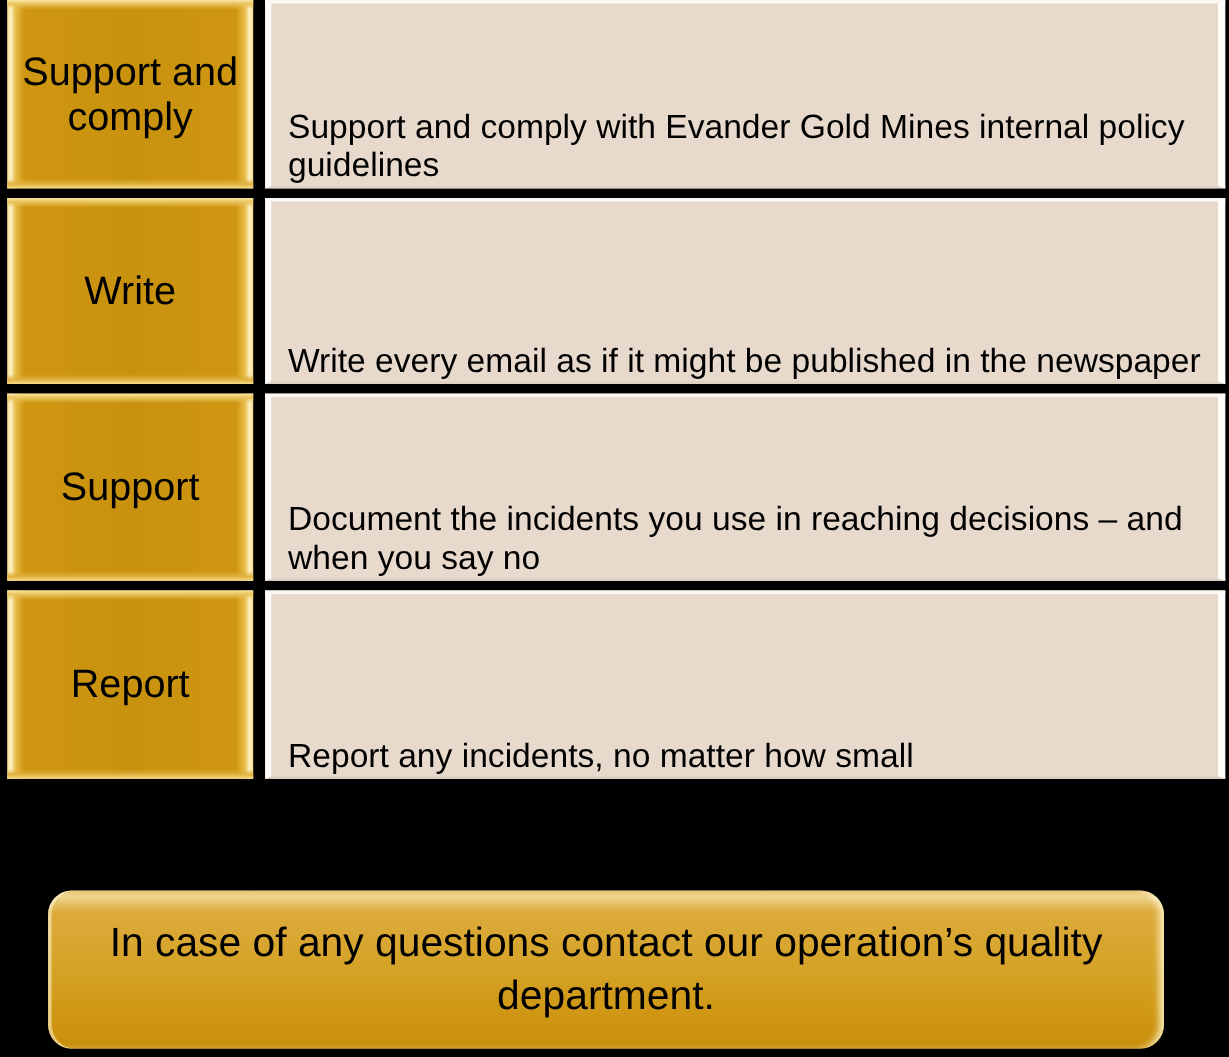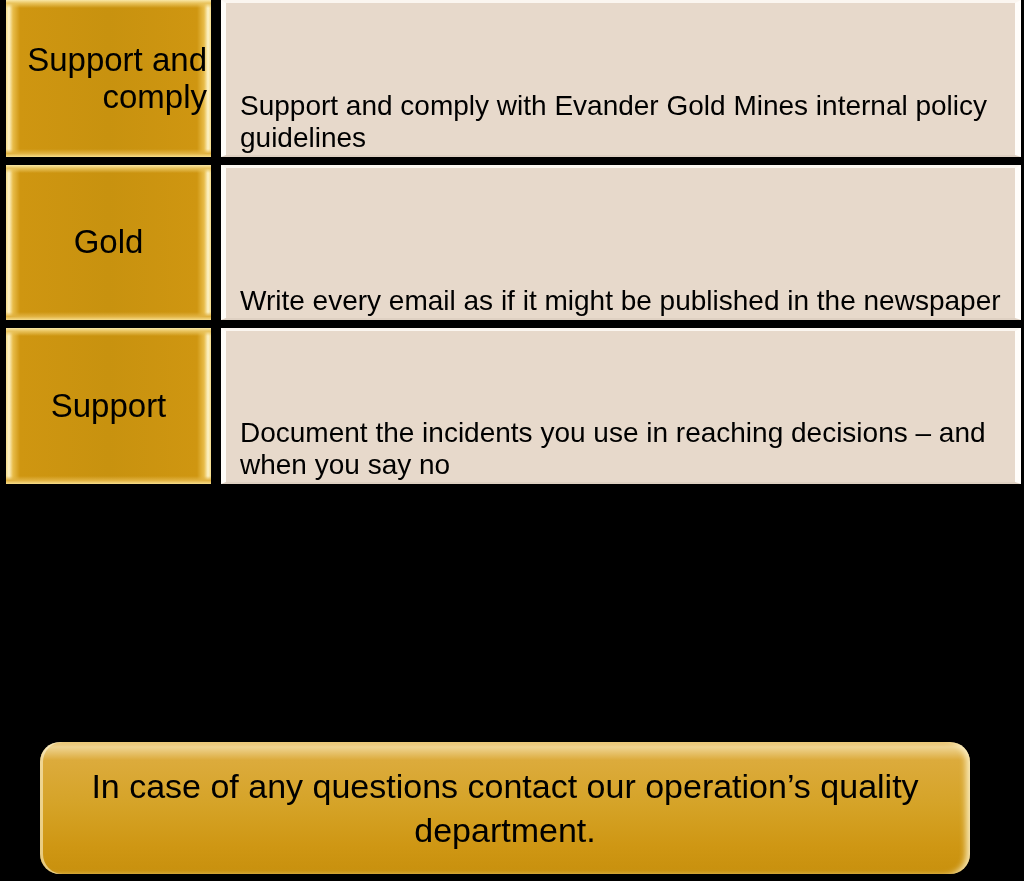--- a/index.html
+++ b/index.html
@@ -64,21 +64,20 @@
     background: linear-gradient(to bottom, #f9e7a6 0%, #e9c35c 40%, rgba(200,146,15,0) 100%);
   }
   .rule-key::after {
     bottom: 0;
     background: linear-gradient(to top, #f6dc8a 0%, #e0b140 45%, rgba(200,146,15,0) 100%);
   }
   .rule-key .key-label {
     position: relative;
     z-index: 2;
     padding: 0 4px;
-    text-align: right;
   }
 
   
   .rule-desc {
     position: relative;
     flex: 1;
     margin-left: 10px;
     margin-right: 3px;
     box-sizing: border-box;
     display: flex;
@@ -146,34 +145,42 @@
     <div class="rule-key">
       <span class="key-label">Support and comply</span>
     </div>
     <div class="rule-desc">
       <span class="desc-text">Support and comply with Evander Gold Mines internal policy guidelines</span>
     </div>
   </div>
 
   <div class="rule-row" data-row="1">
     <div class="rule-key">
-      <span class="key-label">Gold</span>
+      <span class="key-label">Write</span>
     </div>
     <div class="rule-desc">
       <span class="desc-text">Write every email as if it might be published in the newspaper</span>
     </div>
   </div>
 
   <div class="rule-row" data-row="2">
     <div class="rule-key">
       <span class="key-label">Support</span>
     </div>
     <div class="rule-desc">
       <span class="desc-text">Document the incidents you use in reaching decisions – and when you say no</span>
     </div>
   </div>
 
+  <div class="rule-row" data-row="3">
+    <div class="rule-key">
+      <span class="key-label">Report</span>
+    </div>
+    <div class="rule-desc">
+      <span class="desc-text">Report any incidents, no matter how small</span>
+    </div>
+  </div>
 
 </div>
 
 <div id="contact-banner">
   <span class="banner-text">In case of any questions contact our operation’s quality department.</span>
 </div>
 
 </body></html>

